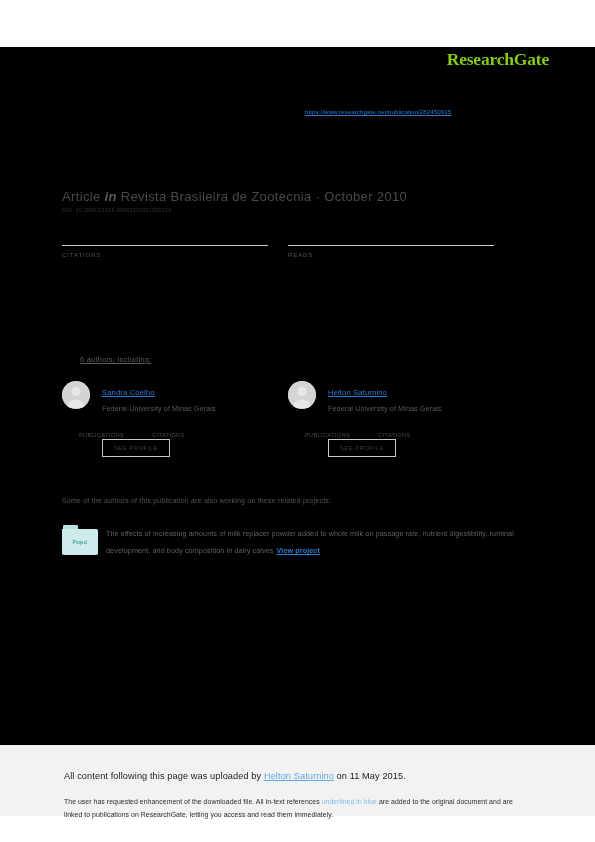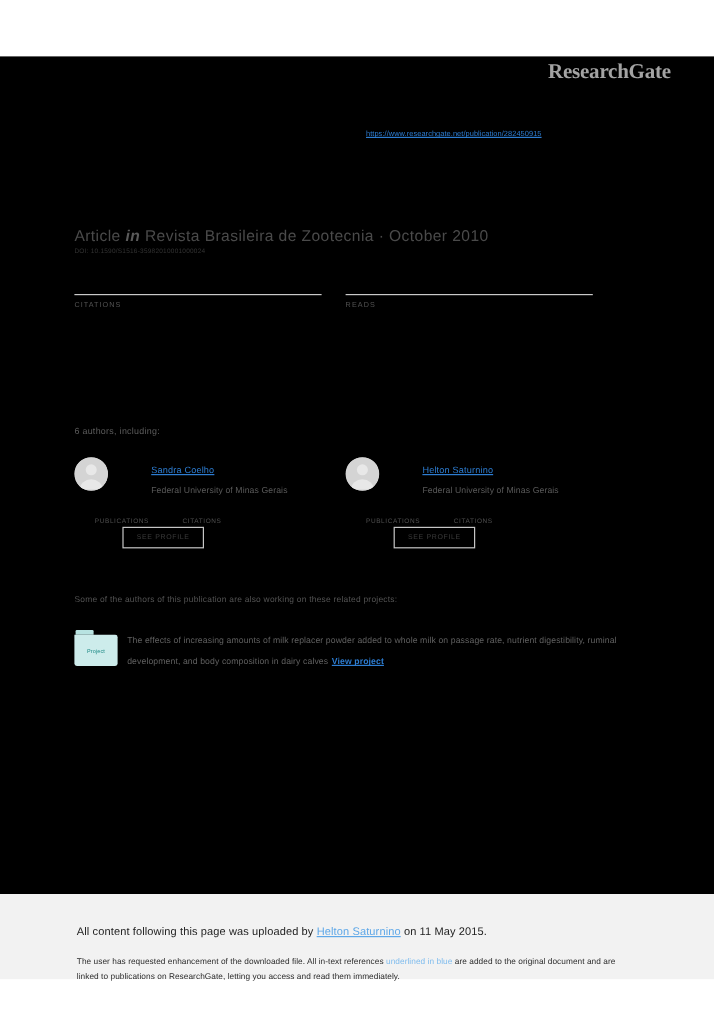--- a/index.html
+++ b/index.html
@@ -26,25 +26,25 @@
   
   .hero {
     position: absolute;
     left: 0; top: 47px;
     width: 595px; height: 698px;
     background: #000000;
   }
 
   .rg-logo {
     position: absolute;
-    right: 36px; top: 2px;
+    right: 46px; top: 2px;
     font-family: "Liberation Serif", serif;
     font-size: 17.5px;
     font-weight: bold;
-    color: #a3a3a3;
+    color: #84cc16;
     letter-spacing: -0.2px;
     white-space: nowrap;
   }
 
   .pub-url {
     position: absolute;
     left: 305px; top: 61px;
     font-size: 6.2px;
     color: #2d7dd2;
     letter-spacing: 0.05px;
@@ -99,45 +99,46 @@
   .stat-value {
     font-size: 12px;
     color: #0b0b0b;
     margin-top: 3px;
     height: 13px;
   }
 
   
   .authors-head {
     position: absolute;
-    left: 62px; top: 308px;
+    left: 80px; top: 308px;
     font-size: 7.4px;
     color: #5c5c5c;
     letter-spacing: 0.25px;
+    text-decoration: underline;
   }
   .authors-row {
     position: absolute;
     left: 62px; top: 334px;
     width: 452px;
     display: flex;
   }
   .author {
     width: 238px;
     position: relative;
   }
   .avatar {
     position: absolute;
     left: 0; top: 0;
     width: 28px; height: 28px;
     border-radius: 50%;
     background: #d2d2d2;
     overflow: hidden;
   }
   .avatar svg { display: block; }
-  .author-body { margin-left: 64px; }
+  .author-body { margin-left: 40px; }
   .author-name {
     font-size: 7.6px;
     color: #2d7dd2;
     letter-spacing: 0.15px;
     white-space: nowrap;
   }
   .author-affil {
     font-size: 7.2px;
     color: #5a5a5a;
     margin-top: 5px;

